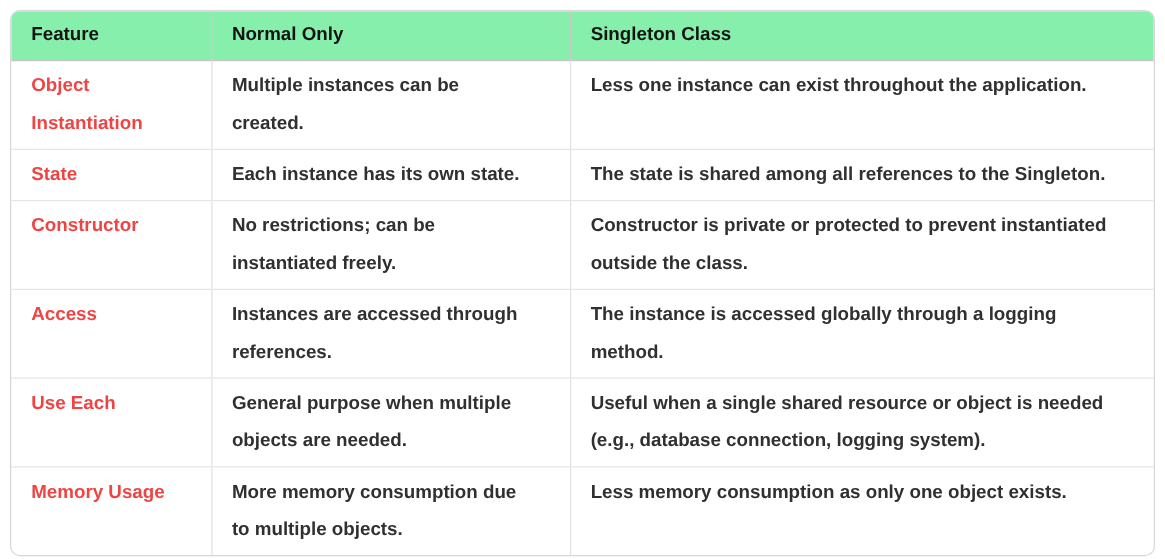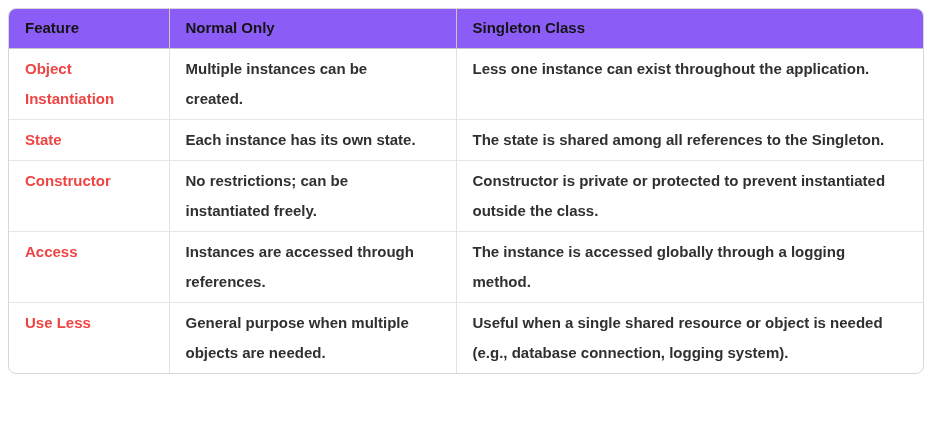--- a/index.html
+++ b/index.html
@@ -19,21 +19,21 @@
   table {
     width: 100%;
     border-collapse: collapse;
     table-layout: fixed;
     font-size: 15px;
     line-height: 30px;
   }
   col.c-feature { width: 160px; }
   col.c-normal  { width: 287px; }
   thead th {
-    background: #8b5cf6;
+    background: #86efac;
     height: 39px;
     text-align: left;
     vertical-align: middle;
     padding: 0 16px;
     font-weight: 700;
     color: #141414;
     border-bottom: 1px solid #c6c6c6;
   }
   thead th + th { border-left: 1px solid #c9c9c9; }
   tbody td {
@@ -90,20 +90,25 @@
           <td class="feature">Constructor</td>
           <td class="normal">No restrictions; can be instantiated freely.</td>
           <td class="singleton">Constructor is private or protected to prevent instantiated outside the class.</td>
         </tr>
         <tr>
           <td class="feature">Access</td>
           <td class="normal">Instances are accessed through references.</td>
           <td class="singleton">The instance is accessed globally through a logging method.</td>
         </tr>
         <tr>
-          <td class="feature">Use Less</td>
+          <td class="feature">Use Each</td>
           <td class="normal">General purpose when multiple objects are needed.</td>
           <td class="singleton">Useful when a single shared resource or object is needed (e.g., database connection, logging system).</td>
+        </tr>
+        <tr>
+          <td class="feature">Memory Usage</td>
+          <td class="normal">More memory consumption due to multiple objects.</td>
+          <td class="singleton">Less memory consumption as only one object exists.</td>
         </tr>
       </tbody>
     </table>
   </div>
 </div>
 
 </body></html>

